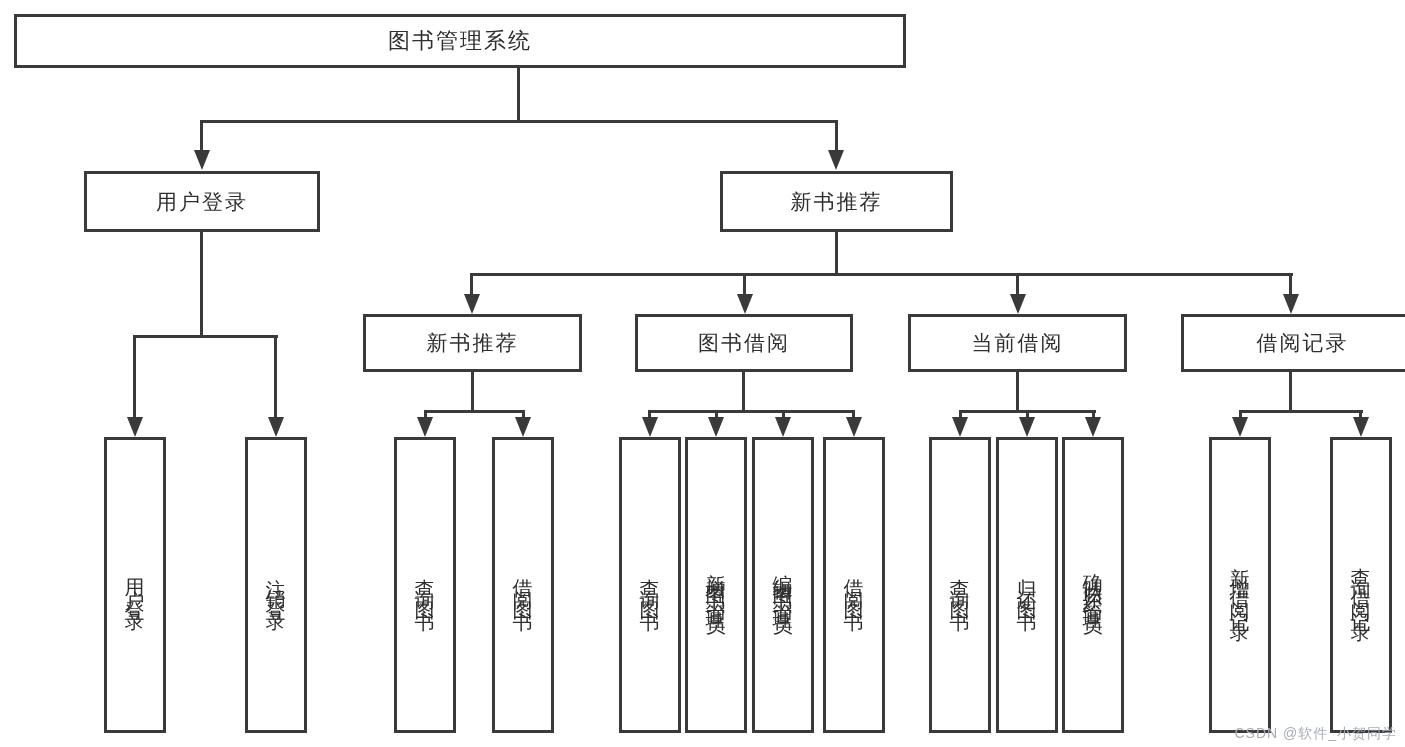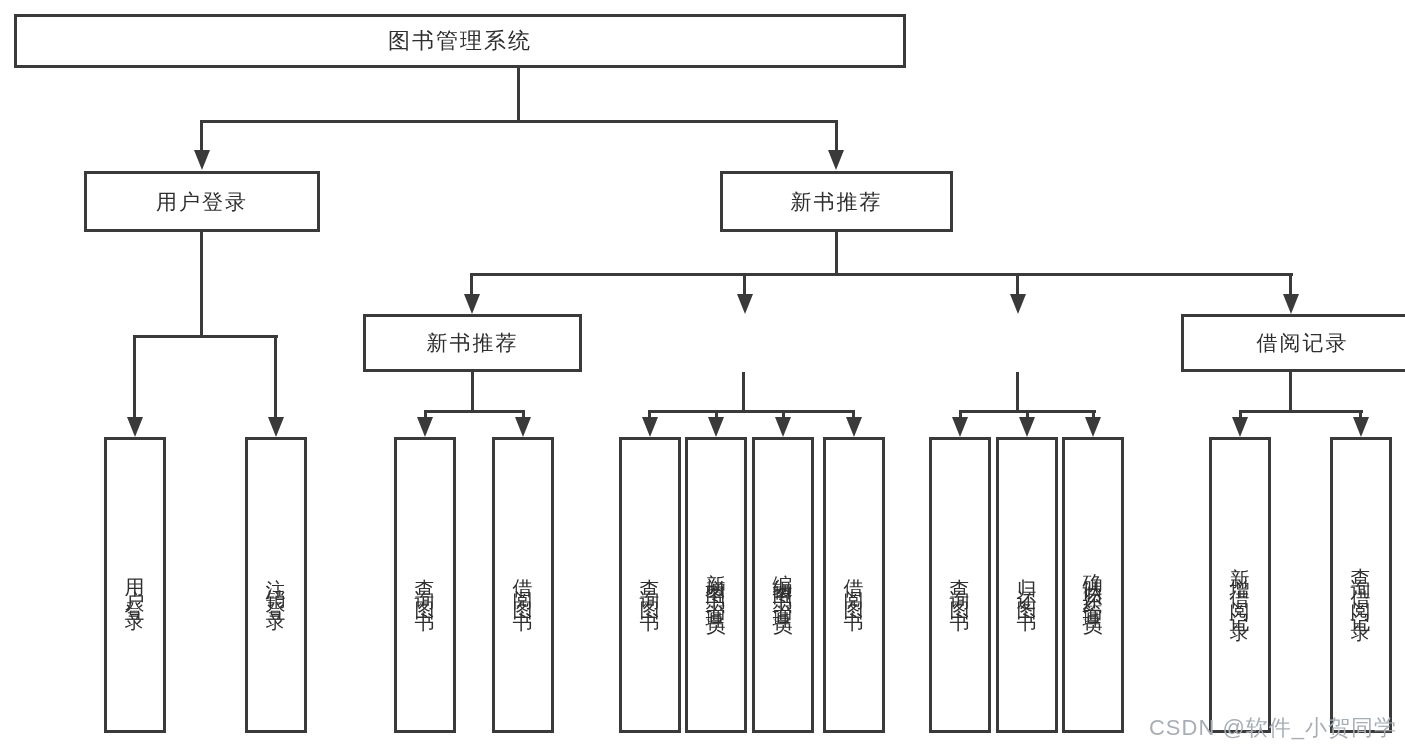--- a/index.html
+++ b/index.html
@@ -52,21 +52,21 @@
     letter-spacing: 11px;
     line-height: 1;
   }
   .box.v.long {
     letter-spacing: 6px;
   }
   .watermark {
     position: absolute;
     right: 8px;
     bottom: 4px;
-    font-size: 22px;
+    font-size: 14px;
     letter-spacing: 1px;
     color: #a8aeb5;
     z-index: 5;
     white-space: nowrap;
   }
 </style>
 </head>
 <body>
 
 <div id="canvas">
@@ -95,20 +95,22 @@
   <div class="line" style="left:470px;top:273px;width:3px;height:21px"></div>
   <div class="arrow" style="left:464px;top:294px"></div>
   <div class="line" style="left:743px;top:273px;width:3px;height:21px"></div>
   <div class="arrow" style="left:737px;top:294px"></div>
   <div class="line" style="left:1016px;top:273px;width:3px;height:21px"></div>
   <div class="arrow" style="left:1010px;top:294px"></div>
   <div class="line" style="left:1289px;top:273px;width:3px;height:21px"></div>
   <div class="arrow" style="left:1283px;top:294px"></div>
 
   <div class="box h" style="left:363px;top:314px;width:219px;height:58px">新书推荐</div>
+  <div class="box h" style="left:635px;top:314px;width:218px;height:58px">图书借阅</div>
+  <div class="box h" style="left:908px;top:314px;width:219px;height:58px">当前借阅</div>
   <div class="box h" style="left:1181px;top:314px;width:243px;height:58px">借阅记录</div>
 
   <div class="line" style="left:471px;top:372px;width:3px;height:38px"></div>
   <div class="line" style="left:424px;top:410px;width:101px;height:3px"></div>
   <div class="line" style="left:424px;top:410px;width:3px;height:7px"></div>
   <div class="arrow" style="left:417px;top:417px"></div>
   <div class="line" style="left:522px;top:410px;width:3px;height:7px"></div>
   <div class="arrow" style="left:515px;top:417px"></div>
 
   <div class="line" style="left:742px;top:372px;width:3px;height:38px"></div>

